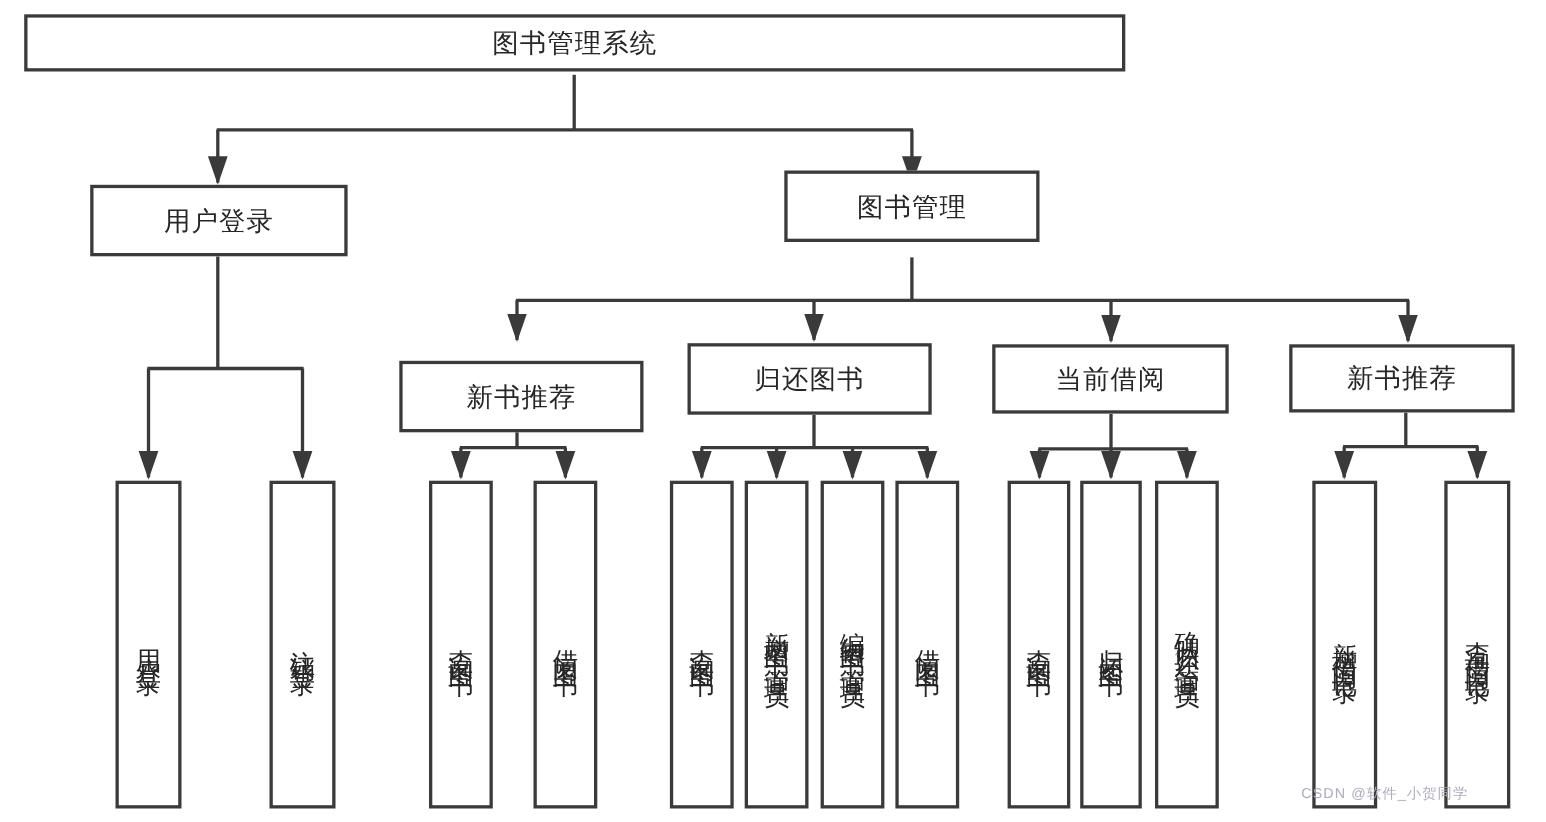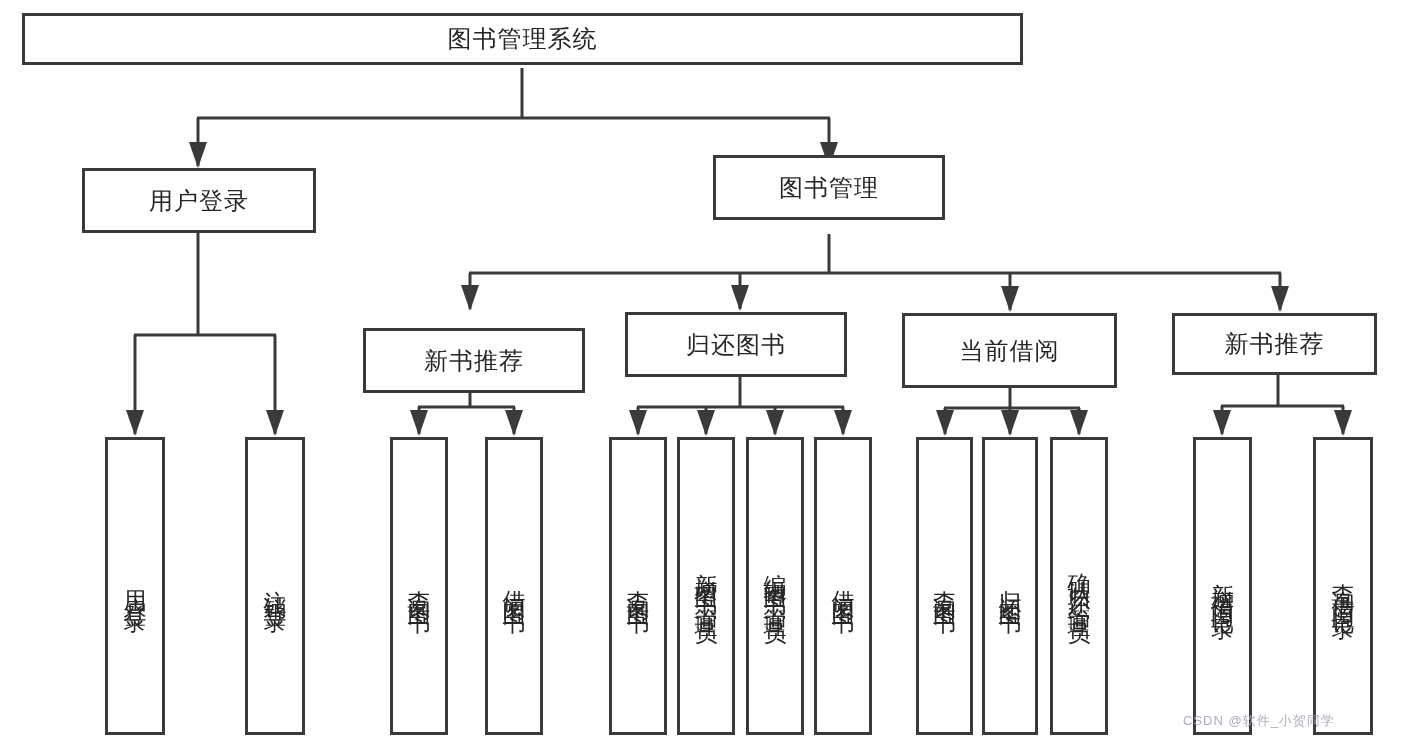--- a/index.html
+++ b/index.html
@@ -121,21 +121,21 @@
     </g>
   </svg>
 
   <div class="node" style="left:22px; top:13px; width:1001px; height:52px;">图书管理系统</div>
 
   <div class="node" style="left:82px; top:168px; width:234px; height:65px;">用户登录</div>
   <div class="node" style="left:713px; top:155px; width:232px; height:65px;">图书管理</div>
 
   <div class="node" style="left:363px; top:312px; width:222px; height:65px;margin-top:16px;">新书推荐</div>
   <div class="node" style="left:625px; top:312px; width:222px; height:65px;">归还图书</div>
-  <div class="node" style="left:902px; top:313px; width:215px; height:75px;">当前借阅</div>
+  <div class="node" style="left:902px; top:313px; width:215px; height:63px;">当前借阅</div>
   <div class="node" style="left:1172px; top:313px; width:205px; height:62px;">新书推荐</div>
 
   <div class="vnode" style="left:105px; width:60px;">
     <span>用户登录</span>
     </div>
   <div class="vnode" style="left:245px; width:60px;">
     <span>注销登录</span>
     </div>
 
   <div class="vnode" style="left:390px; width:58px;">

